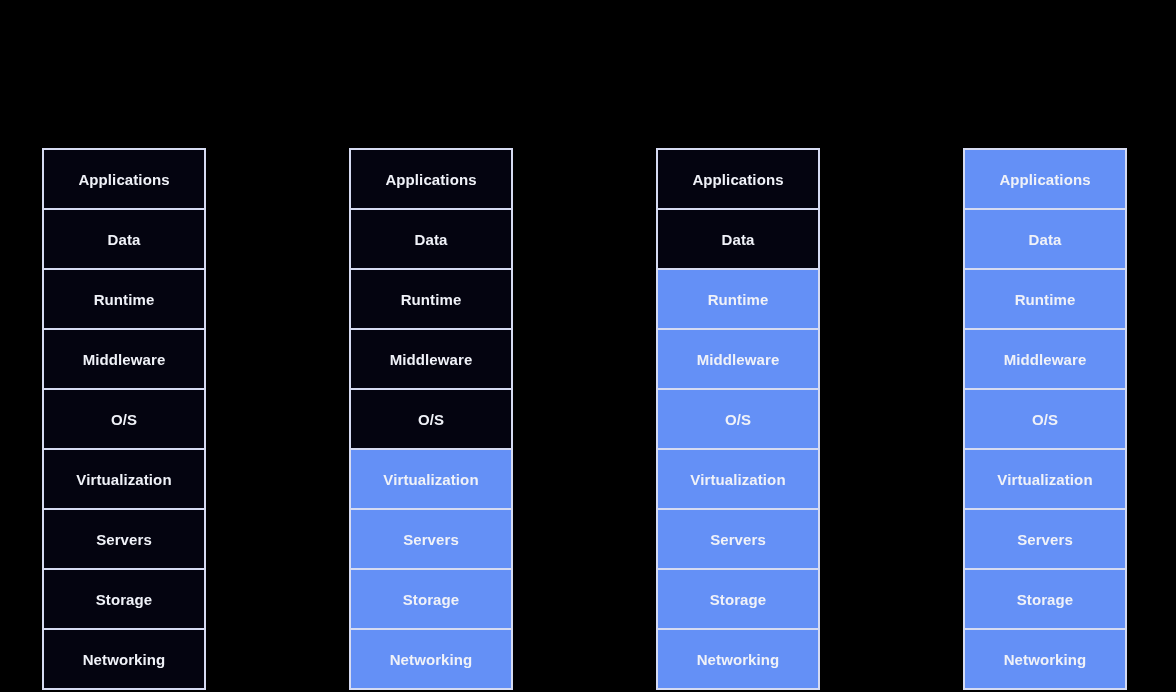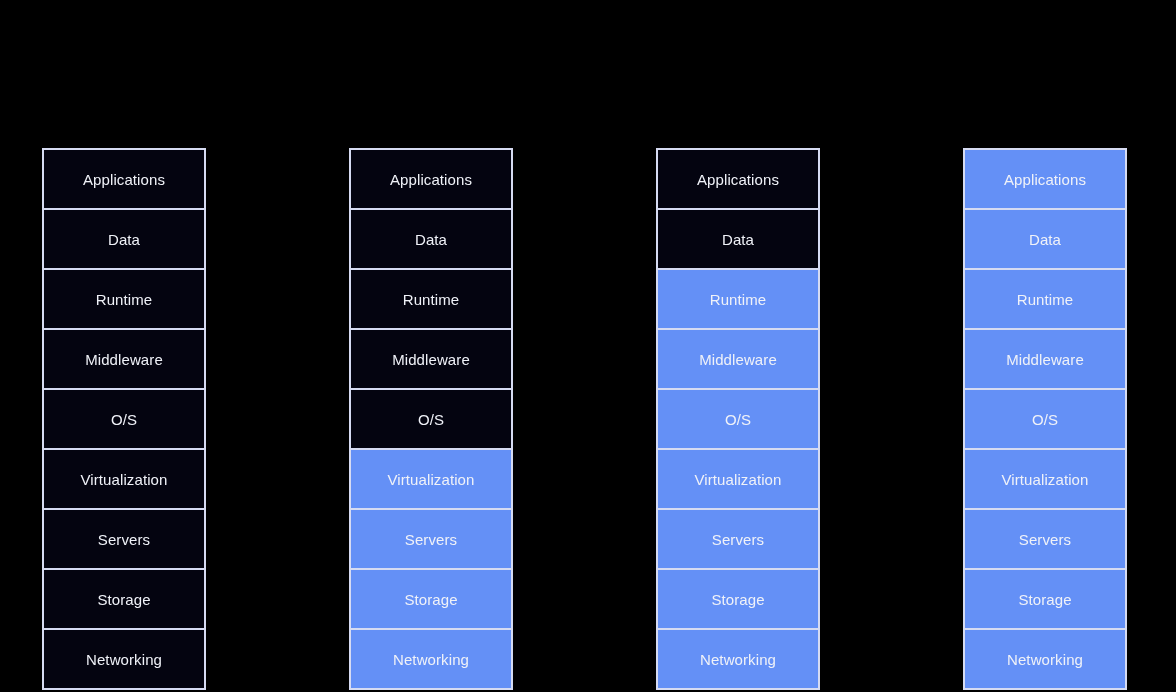--- a/index.html
+++ b/index.html
@@ -2,21 +2,21 @@
 <html style="--background: #000000; --box-dark-fill: #040410; --box-managed-fill: #6490F6; --box-border: #D6DBF2; --box-text: #F0F2F8;"><head>
 <meta charset="utf-8">
 <style>
   :root {
     --background: #000000;
     --box-dark-fill: #040410;
     --box-managed-fill: #6490F6;
     --box-border: #D6DBF2;
     --box-text: #F0F2F8;
   }
-  * { box-sizing: border-box; }
+  * { box-sizing: border-box; font-weight: bold; }
   html, body {
     margin: 0;
     padding: 0;
   }
   body {
     width: 1176px;
     height: 692px;
     background: var(--background);
     overflow: hidden;
     font-family: "Liberation Sans", "DejaVu Sans", sans-serif;

